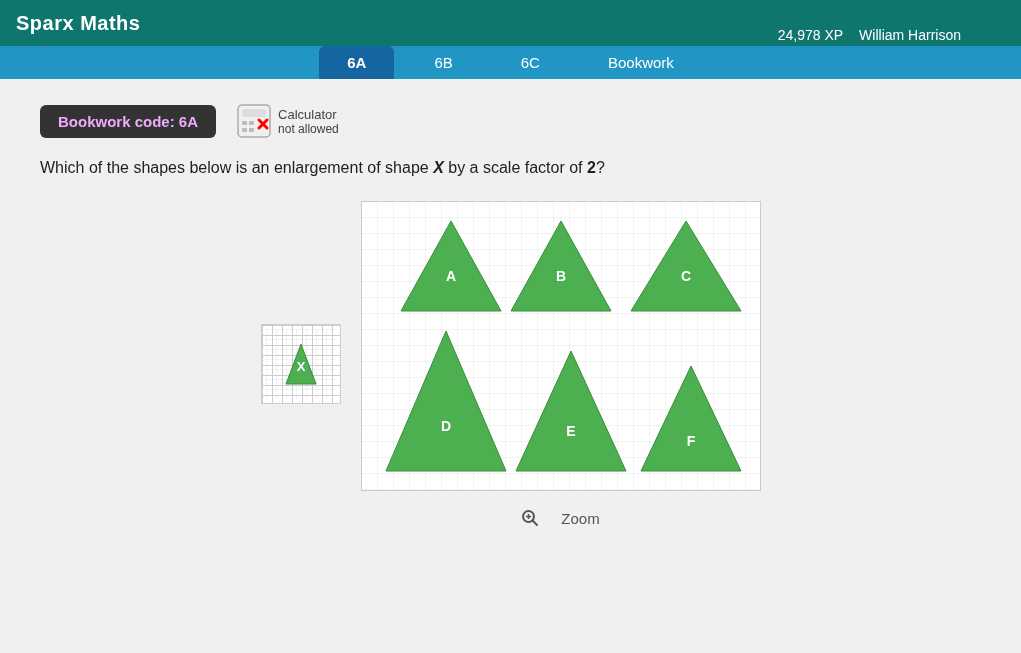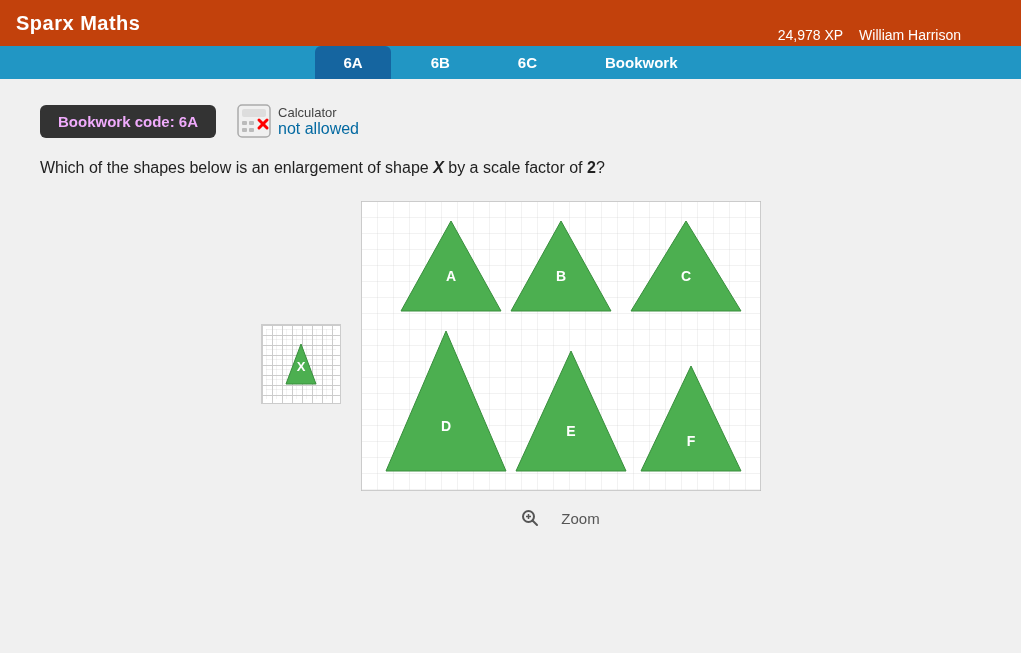--- a/index.html
+++ b/index.html
@@ -6,21 +6,21 @@
     body {
       font-family: Arial, sans-serif;
       background: #e8e8e8;
       height: 653px;
       width: 1021px;
       overflow: hidden;
     }
 
     
     .header {
-      background: #c2410c;
+      background: #0f766e;
       height: 46px;
       display: flex;
       align-items: center;
       padding: 0 16px;
       position: relative;
     }
     .header-logo {
       color: white;
       font-size: 20px;
       font-weight: bold;
@@ -44,21 +44,21 @@
       justify-content: center;
       gap: 12px;
       padding-bottom: 0;
     }
     .tab {
       padding: 8px 28px;
       color: white;
       font-size: 15px;
       cursor: pointer;
       border-radius: 6px 6px 0 0;
-      font-weight: 700;
+      font-weight: 400;
     }
     .tab.active {
       background: #1565a0;
       color: white;
       font-weight: bold;
     }
 
     
     .main-content {
       background: #f0f0f0;
@@ -183,21 +183,21 @@
         <rect x="6" y="18" width="5" height="4" rx="1" fill="#bbb"></rect>
         <rect x="13" y="18" width="5" height="4" rx="1" fill="#bbb"></rect>
         <rect x="6" y="25" width="5" height="4" rx="1" fill="#bbb"></rect>
         <rect x="13" y="25" width="5" height="4" rx="1" fill="#bbb"></rect>
 
         <line x1="23" y1="17" x2="31" y2="25" stroke="red" stroke-width="3" stroke-linecap="round"></line>
         <line x1="31" y1="17" x2="23" y2="25" stroke="red" stroke-width="3" stroke-linecap="round"></line>
       </svg>
       <div>
         <div style="font-size:13px;color:#444;">Calculator</div>
-        <div style="font-size:16px;color:#0369a1;">not allowed</div>
+        <div style="font-size:12px;color:#404040;">not allowed</div>
       </div>
     </div>
   </div>
 
   <div class="question-text"><span>Which of the shapes below is an enlargement of shape </span><span style="font-style: italic; font-weight: bold;">X</span><span> by a scale factor of </span><span style="font-weight: bold;">2</span><span>?</span></div>
 
   <div class="shapes-area">
 
     <div class="shape-x-container">
       <svg class="shape-x-svg" viewBox="0 0 70 70">

